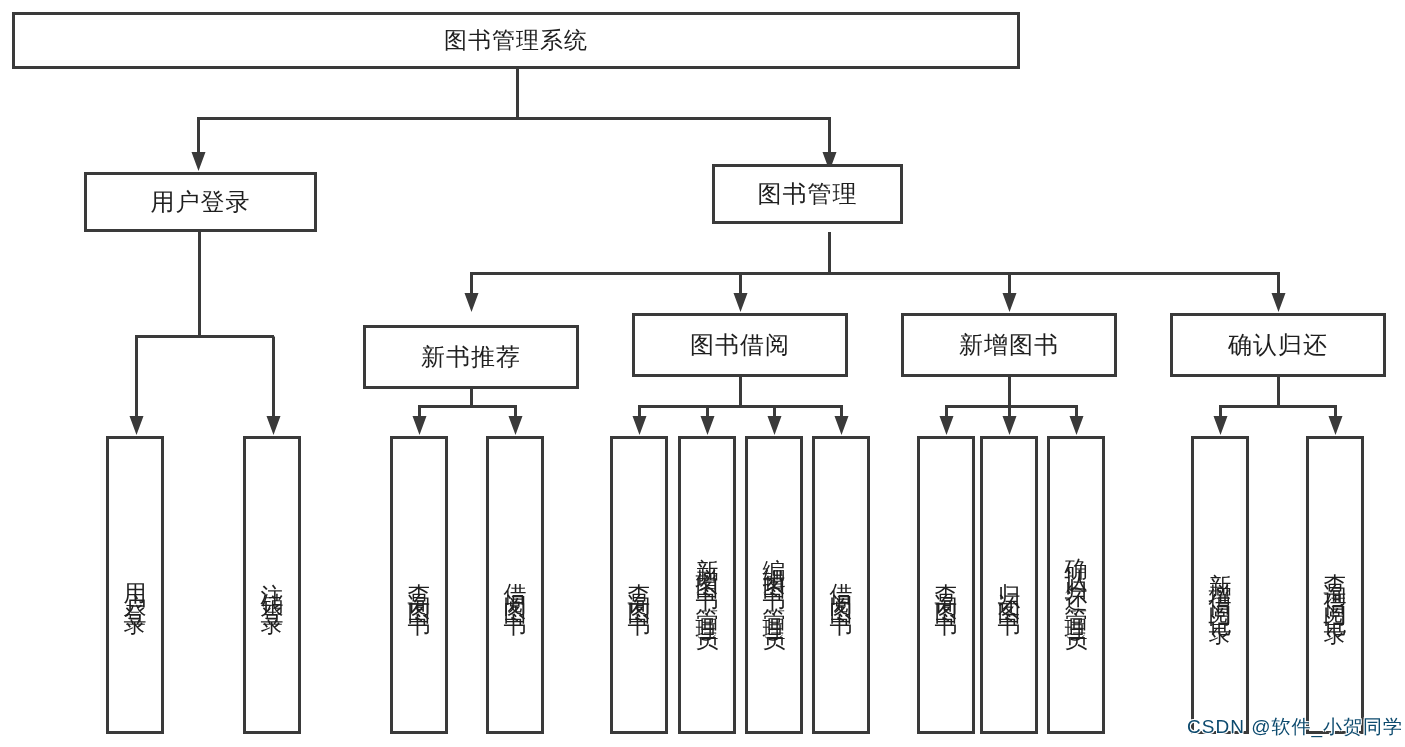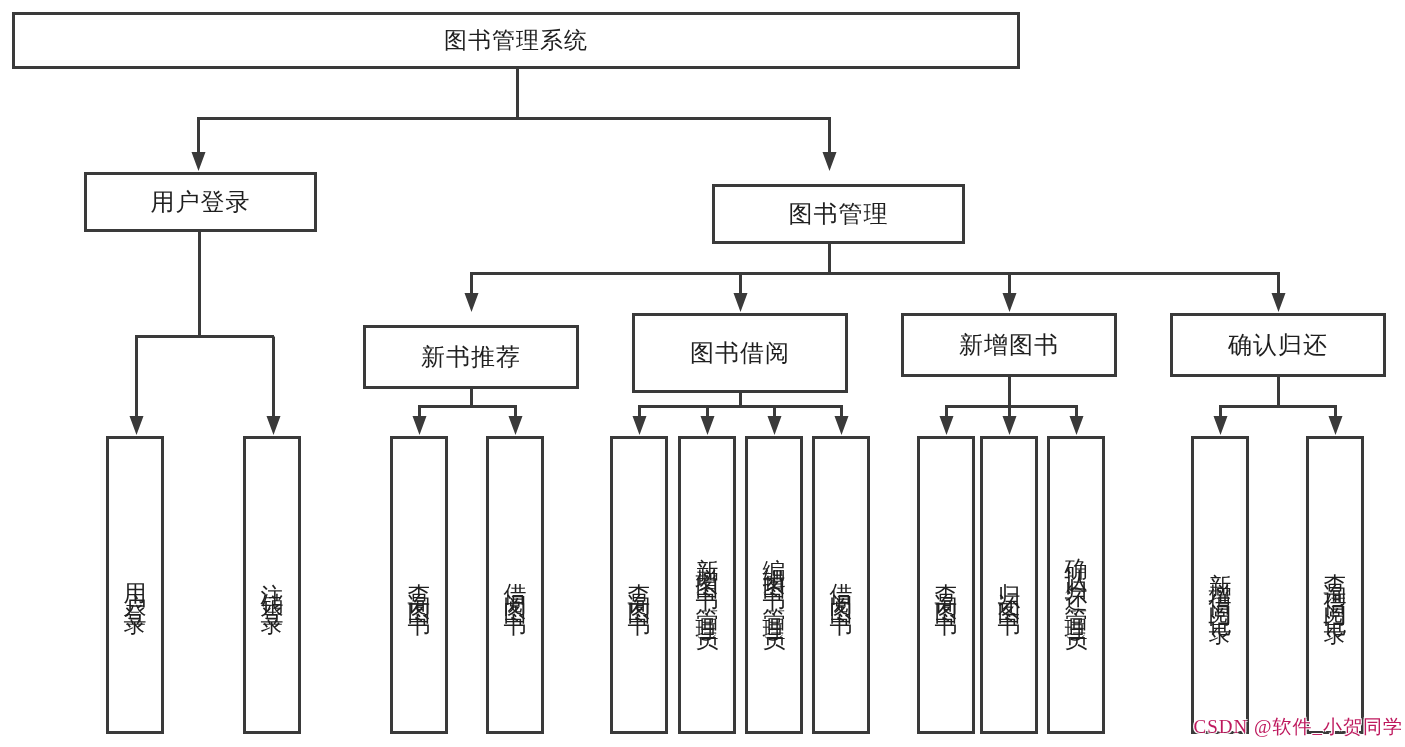--- a/index.html
+++ b/index.html
@@ -1,33 +1,33 @@
 <!DOCTYPE html>
 <html><head>
 <meta charset="utf-8">
 <style>
   html,body{margin:0;padding:0;background:#fff;}
   .canvas{
     position:relative;width:1405px;height:747px;background:#ffffff;overflow:hidden;
-    font-family:Liberation Serif, serif;color:#1f1f1f;
+    font-family:Liberation Sans, sans-serif;color:#1f1f1f;
   }
   .connectors{position:absolute;left:0;top:0;z-index:1;}
   .nodebox{
     position:absolute;z-index:2;box-sizing:border-box;background:#ffffff;
     border:3px solid #3a3a3a;display:flex;align-items:center;justify-content:center;
   }
   .hbox{font-size:24px;letter-spacing:1px;white-space:nowrap;}
   .rootbox{font-size:23px;}
   .vbox span{
     writing-mode:vertical-rl;text-orientation:mixed;
     font-size:23px;letter-spacing:10px;line-height:1;display:block;
   }
   .watermark{
     position:absolute;z-index:3;right:2px;top:714px;font-size:19px;
-    color:#be185d;letter-spacing:1px;white-space:nowrap;
+    color:#0c4a6e;letter-spacing:1px;white-space:nowrap;
     text-shadow:1px 1px 0 #fff,-1px -1px 0 #fff,1px -1px 0 #fff,-1px 1px 0 #fff;
   }
 </style>
 </head>
 <body>
 
 <div class="canvas">
 
   <svg class="connectors" width="1405" height="747" viewBox="0 0 1405 747">
     <path fill="none" stroke="#3a3a3a" stroke-width="3" d="
@@ -82,24 +82,24 @@
       M939.5 416 H953.5 L946.5 435 Z
       M1002.5 416 H1016.5 L1009.5 435 Z
       M1069.5 416 H1083.5 L1076.5 435 Z
       M1213.5 416 H1227.5 L1220.5 435 Z
       M1328.5 416 H1342.5 L1335.5 435 Z"></path>
   </svg>
 
   <div class="nodebox hbox rootbox" style="left:12px;top:12px;width:1008px;height:57px;">图书管理系统</div>
 
   <div class="nodebox hbox" style="left:84px;top:172px;width:233px;height:60px;">用户登录</div>
-  <div class="nodebox hbox" style="left:712px;top:184px;width:253px;height:60px;">图书管理</div>
+  <div class="nodebox hbox" style="left:712px;top:164px;width:191px;height:60px;">图书管理</div>
 
   <div class="nodebox hbox" style="left:363px;top:313px;width:216px;height:64px;margin-top:12px;">新书推荐</div>
-  <div class="nodebox hbox" style="left:632px;top:313px;width:216px;height:80px;">图书借阅</div>
+  <div class="nodebox hbox" style="left:632px;top:313px;width:216px;height:64px;">图书借阅</div>
   <div class="nodebox hbox" style="left:901px;top:313px;width:216px;height:64px;">新增图书</div>
   <div class="nodebox hbox" style="left:1170px;top:313px;width:216px;height:64px;">确认归还</div>
 
   <div class="nodebox vbox" style="left:106px;top:436px;width:58px;height:298px;">
     <span>用户登录</span>
   </div>
   <div class="nodebox vbox" style="left:243px;top:436px;width:58px;height:298px;">
     <span>注销登录</span>
   </div>
 

